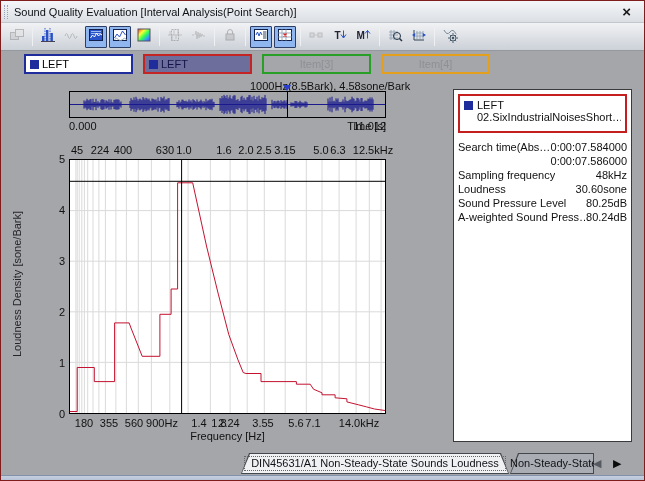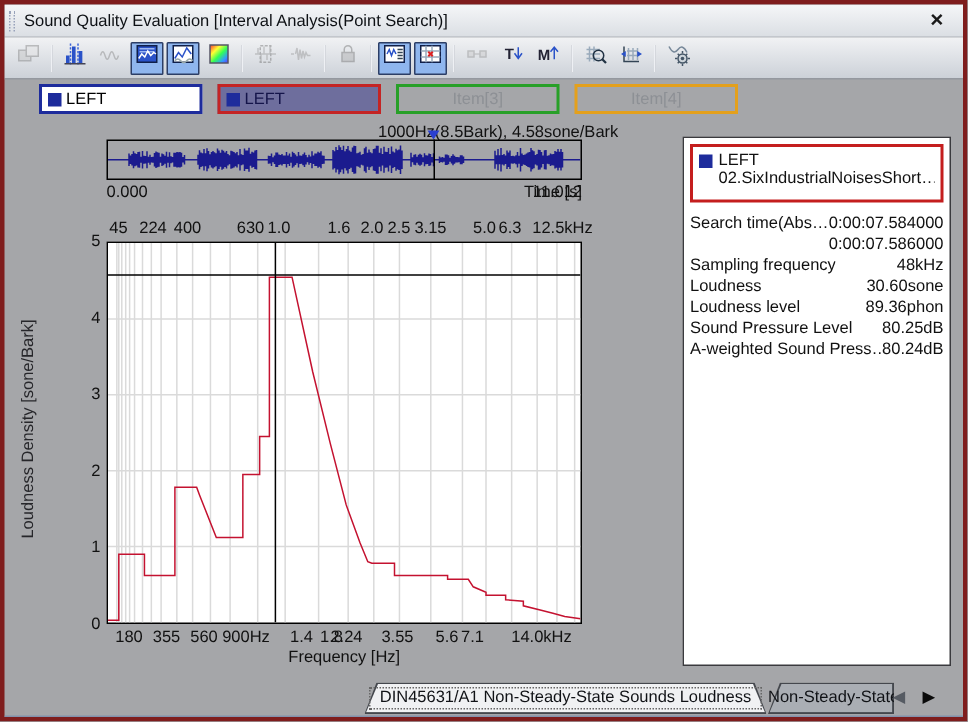--- a/index.html
+++ b/index.html
@@ -1,19 +1,19 @@
 <!DOCTYPE html>
 <html><head>
 <meta charset="utf-8">
 <style>
   html,body{margin:0;padding:0;background:#9a9a9e;}
   *{box-sizing:border-box;}
   .window{
     position:relative;width:645px;height:481px;overflow:hidden;
-    background:#a5a6a9;border:3px solid #7f1d1d;
+    background:#a5a6a9;border:1px solid #7f1d1d;
     font-family:"Liberation Sans",sans-serif;color:#111;
   }
   
   .titlebar{position:absolute;left:0;top:0;right:0;height:22px;
     background:linear-gradient(#f5f6f8,#dbdfe4);border-bottom:1px solid #c3c7cd;
     display:flex;align-items:center;}
   .grip{width:4px;height:14px;margin-left:3px;
     border-left:1px dotted #98a2ba;border-right:1px dotted #98a2ba;}
   .title{font-size:11px;margin-left:6px;color:#0d1014;white-space:nowrap;}
   .closebtn{position:absolute;right:13px;top:1px;font-size:15px;font-weight:bold;color:#1a1a1a;line-height:20px;}
@@ -339,24 +339,20 @@
         </div>
         <div class="irow">
           <span class="ilabel">Sampling frequency</span>
           <span>48kHz</span>
         </div>
         <div class="irow">
           <span class="ilabel">Loudness</span>
           <span>30.60sone</span>
         </div>
         <div class="irow">
-          <span class="ilabel">Loudness level</span>
-          <span>89.36phon</span>
-        </div>
-        <div class="irow">
           <span class="ilabel">Sound Pressure Level</span>
           <span>80.25dB</span>
         </div>
         <div class="irow">
           <span class="ilabel">A-weighted Sound Press…</span>
           <span>80.24dB</span>
         </div>
       </div>
   </div>
 

